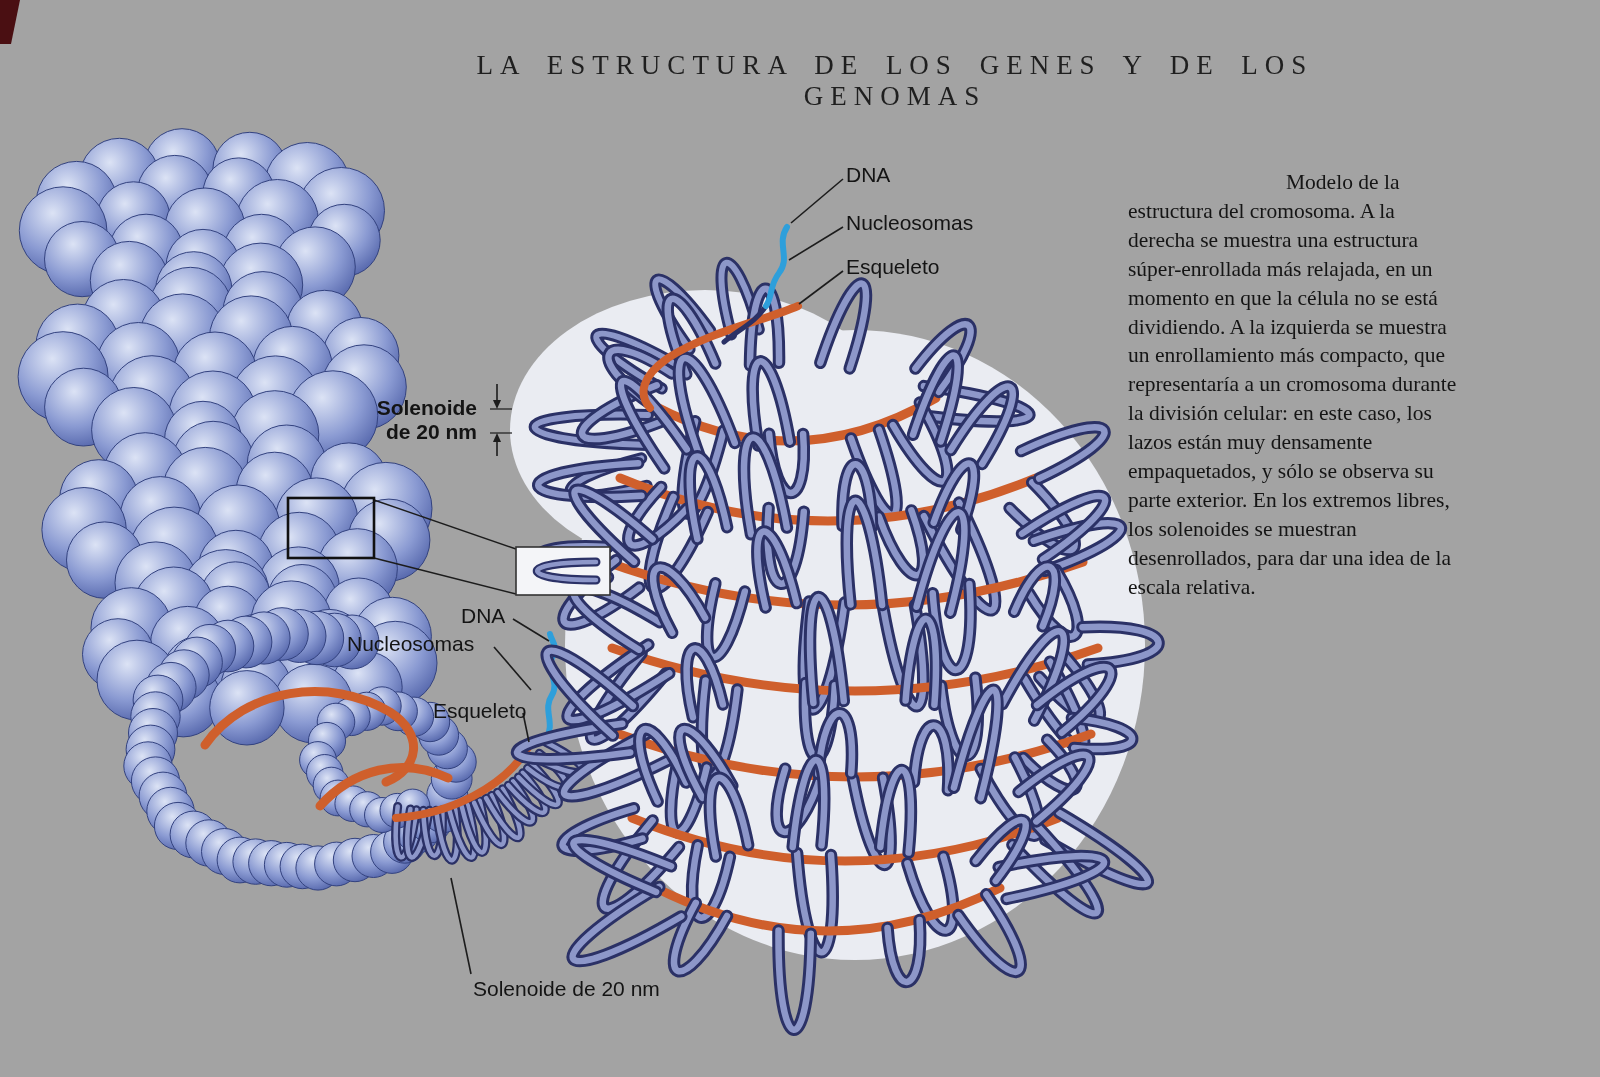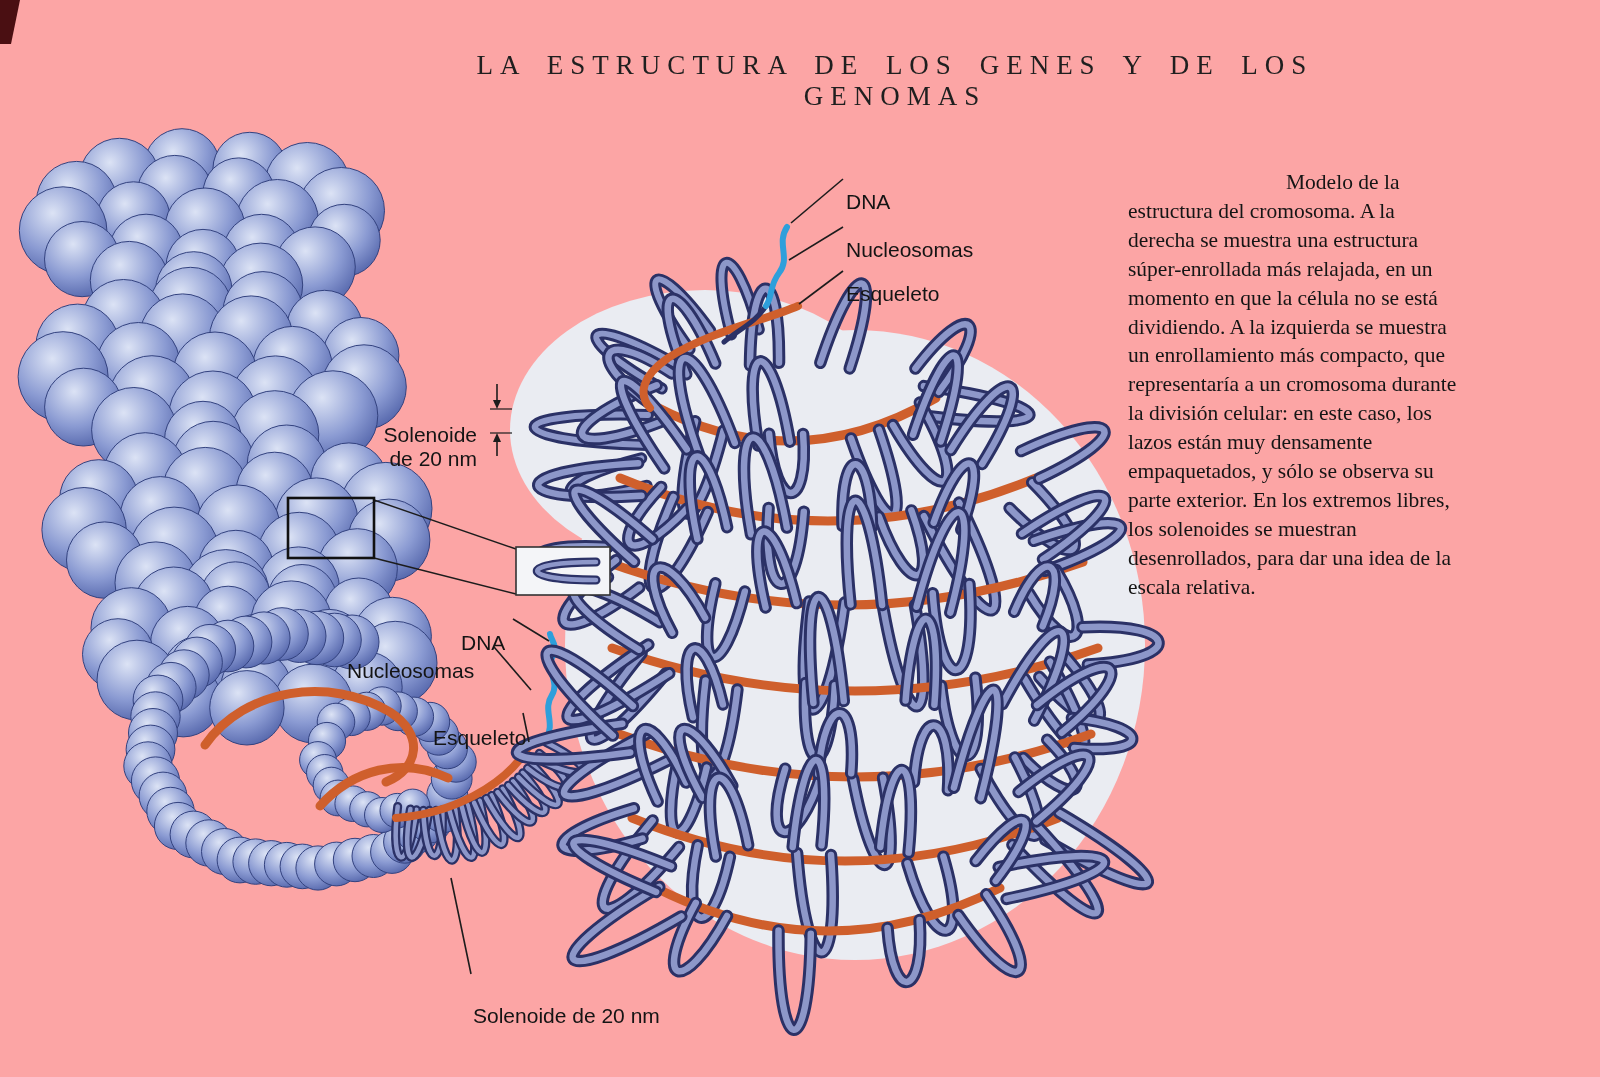--- a/index.html
+++ b/index.html
@@ -1,40 +1,41 @@
 <!DOCTYPE html>
 <html><head>
 <meta charset="utf-8">
 <style>
   html,body{margin:0;padding:0;}
   body{background:#e8e8e8;}
   #page{
     position:relative;width:1600px;height:1077px;
-    background:#fca5a5;overflow:hidden;
+    background:#a3a3a3;overflow:hidden;
     font-family:"Liberation Sans",sans-serif;
   }
   #corner-mark{
     position:absolute;left:0;top:0;width:20px;height:44px;
     background:#4a0f12;
     clip-path:polygon(0 0,100% 0,55% 100%,0 100%);
   }
   #title{
     position:absolute;left:430px;top:50px;width:930px;
     text-align:center;
     font-family:"Liberation Serif",serif;
     font-size:27px;letter-spacing:7px;word-spacing:8px;
     color:#1f1f1f;
   }
   #diagram-svg{position:absolute;left:0;top:0;}
   .lbl{
-    position:absolute;font-size:21px;color:#141414;white-space:nowrap;margin-top:27px;
+    position:absolute;font-size:21px;color:#141414;white-space:nowrap;
   }
   #label-solenoide-left{
     left:337px;top:396px;width:140px;text-align:right;white-space:normal;
     line-height:1.12;
+    font-weight:bold;
   }
   #caption{
     position:absolute;left:1128px;top:168px;width:330px;
     font-family:"Liberation Serif",serif;
     font-size:21.5px;line-height:1.345;color:#151515;
     text-indent:158px;
   }
 </style>
 </head>
 <body>

